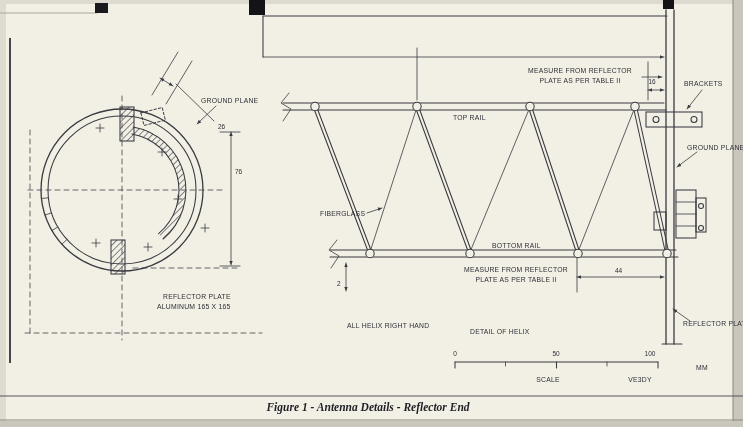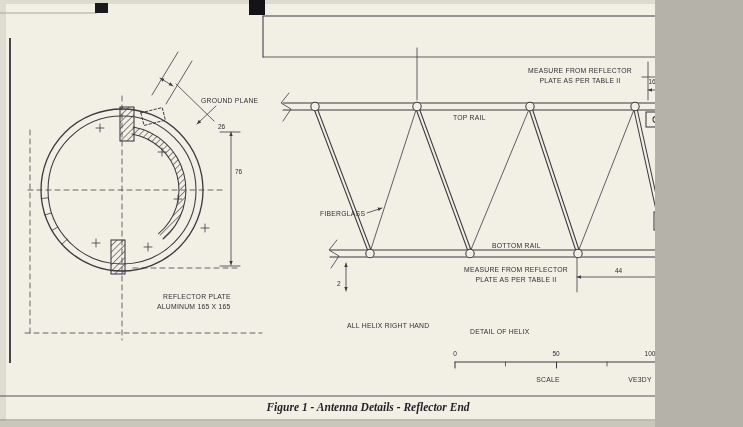--- a/index.html
+++ b/index.html
@@ -1,16 +1,16 @@
 <!DOCTYPE html>
 <html><head>
 <meta charset="utf-8">
 <style>
   html,body{margin:0;padding:0;background:#b5b2a9;}
-  .stage{position:relative;width:655px;height:427px;background:#f2efe5;overflow:hidden;font-family:"Liberation Sans",sans-serif;}
+  .stage{position:relative;width:743px;height:427px;background:#f2efe5;overflow:hidden;font-family:"Liberation Sans",sans-serif;}
   svg{position:absolute;inset:0;}
   .ink{stroke:#3a3a41;stroke-width:1.05;fill:none;stroke-linecap:round;}
   .thin{stroke-width:0.8;}
   .dash{stroke-dasharray:5 4;stroke-width:0.9;opacity:.85;}
   .dash2{stroke-dasharray:2.5 2;stroke-width:0.9;}
   text{stroke:none;fill:#2e2e36;font-family:"Liberation Sans",sans-serif;}
   .lbl{font-size:6.8px;letter-spacing:.25px;}
   .dim{font-size:6.5px;}
   .mid{text-anchor:middle;}
   .cap{font-family:"Liberation Serif",serif;font-style:italic;font-weight:bold;font-size:11.5px;fill:#1f1f26;text-anchor:middle;}

